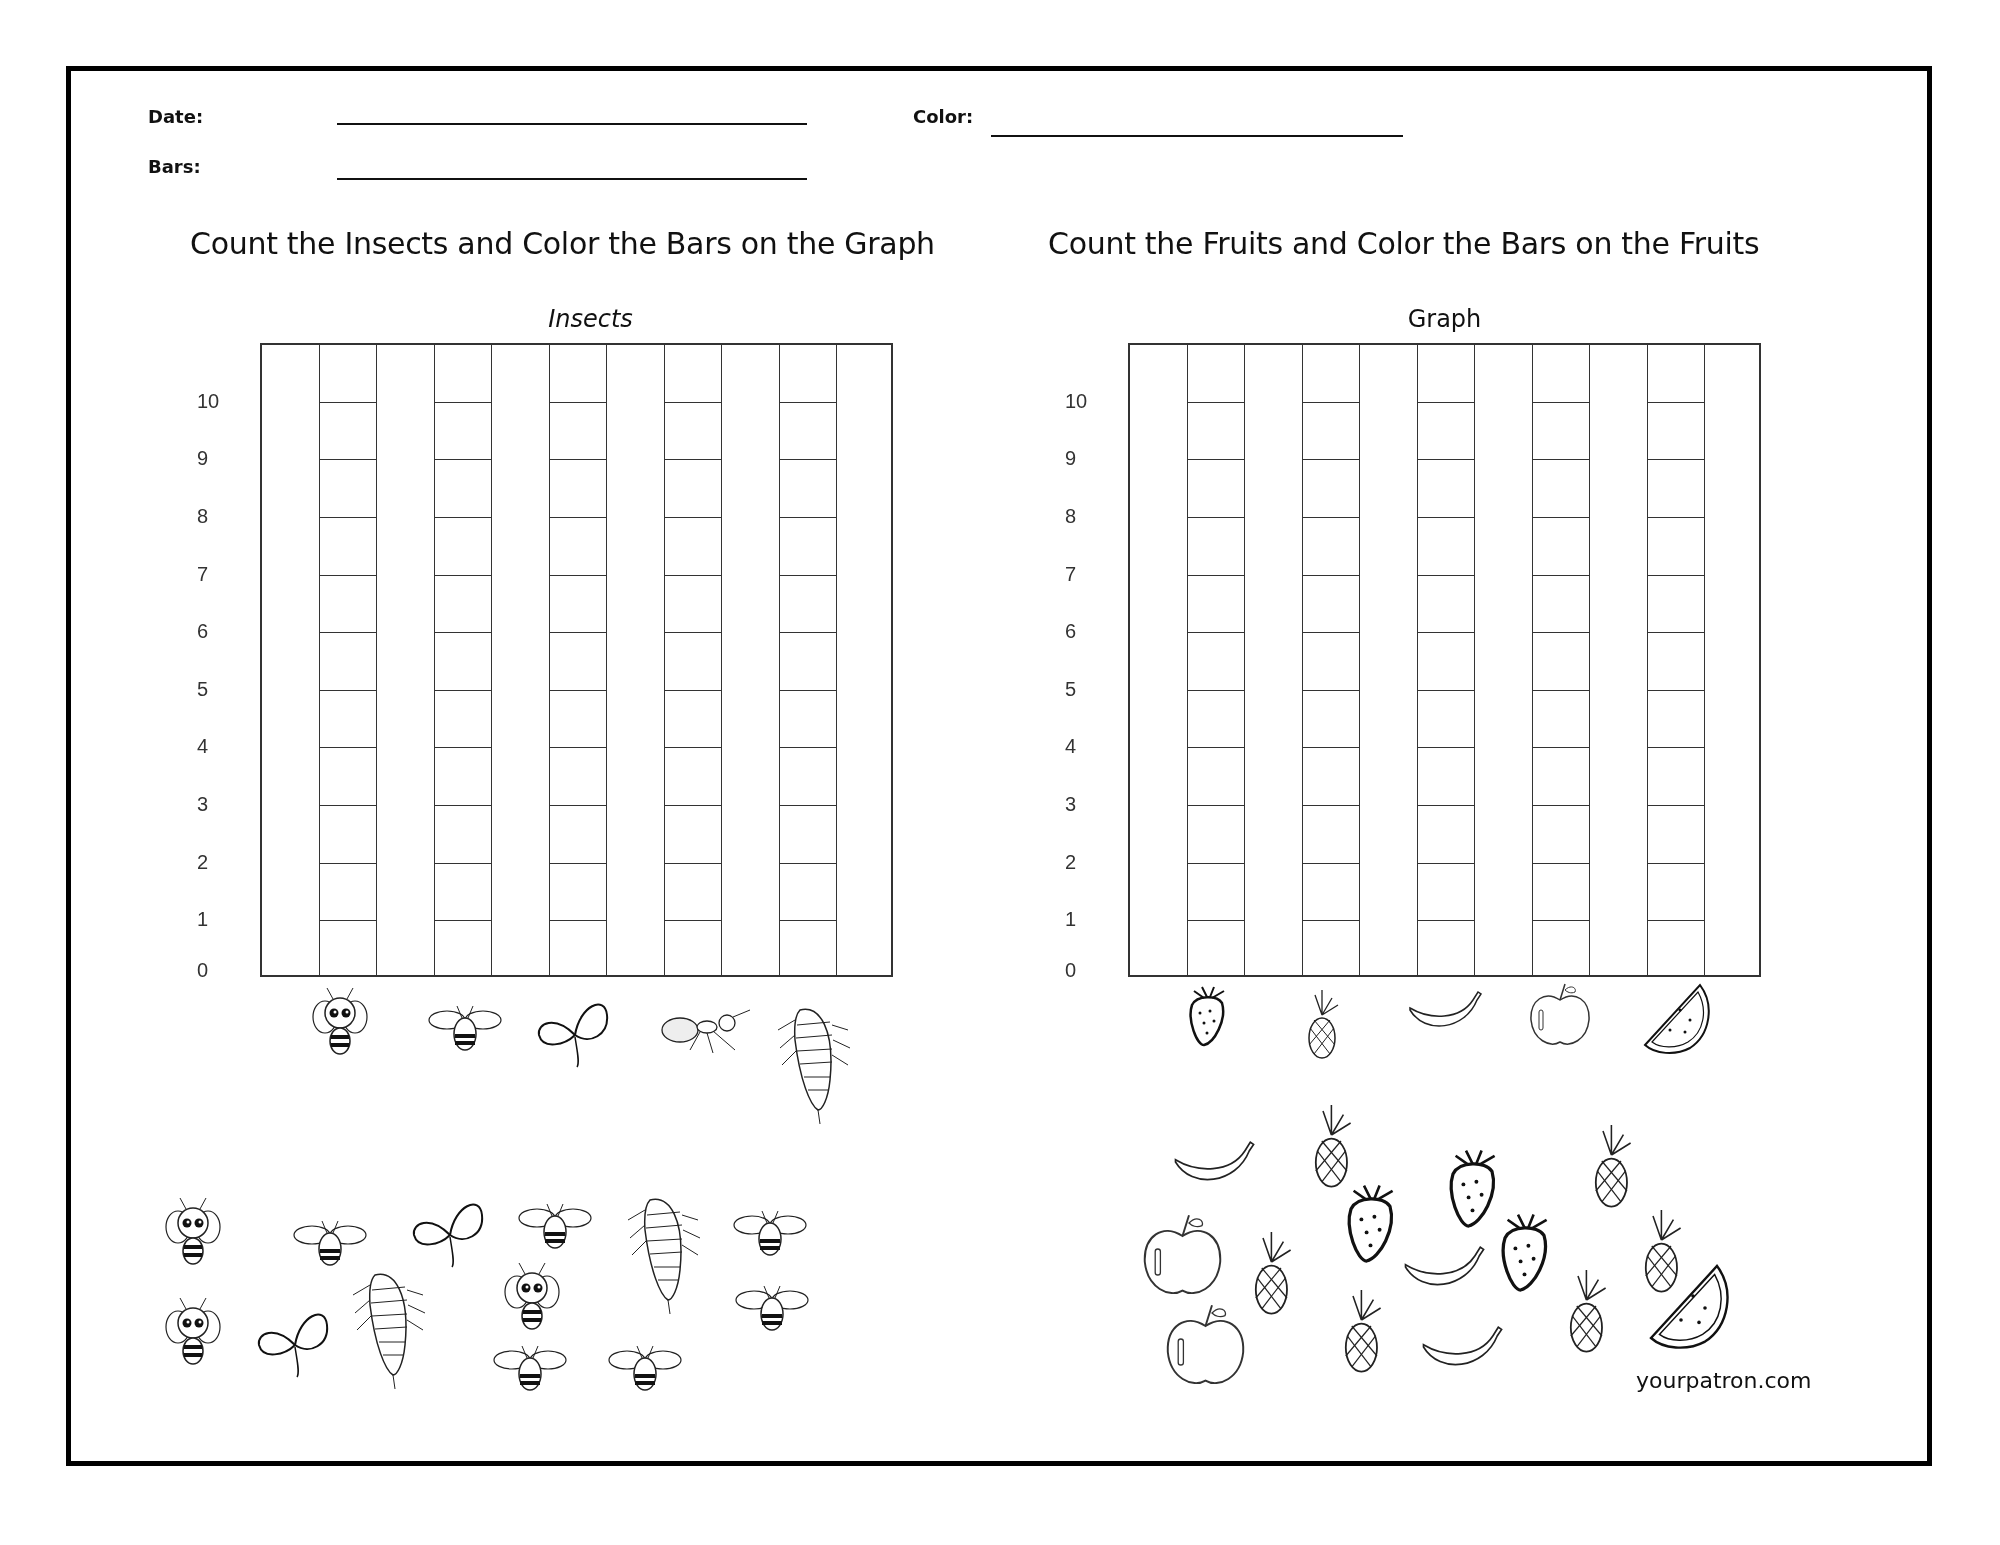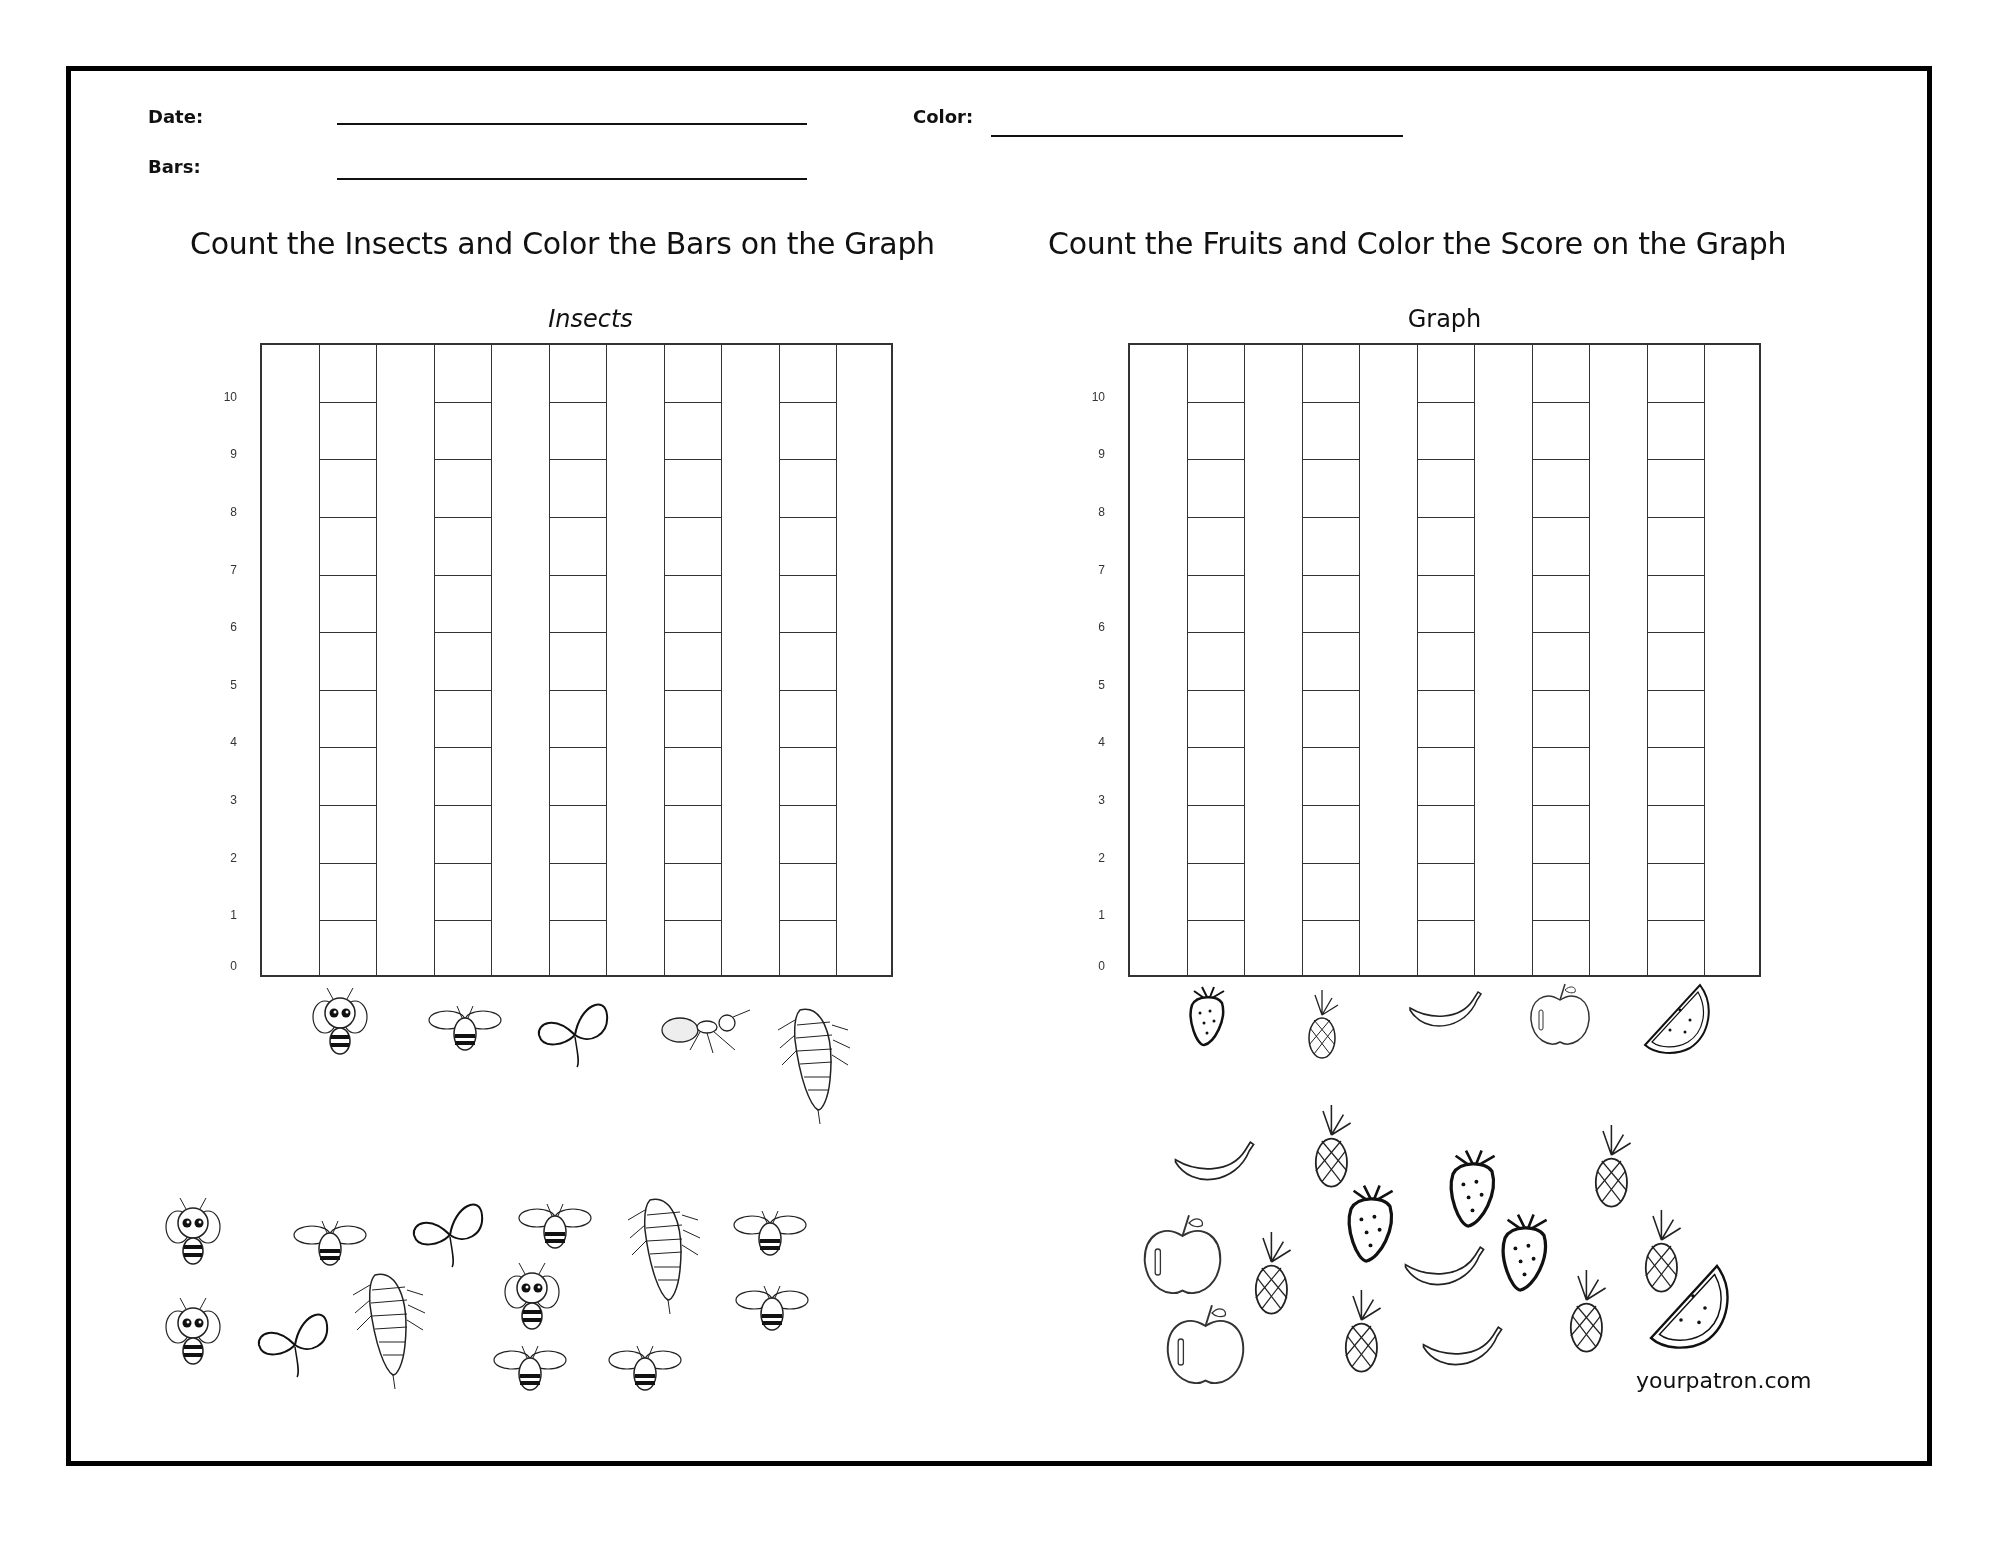--- a/index.html
+++ b/index.html
@@ -6,38 +6,38 @@
     body { width: 2000px; height: 1545px; position: relative; overflow: hidden; font-family: "Liberation Sans", sans-serif; color: #111; }
     .frame { position: absolute; left: 66px; top: 66px; width: 1856px; height: 1390px; border: 5px solid #000; background: #fff; }
     .abs { position: absolute; }
     .lbl { font-family: "DejaVu Sans", sans-serif; font-weight: bold; font-size: 18px; color: #111; }
     .wline { position: absolute; height: 0; border-top: 2px solid #111; }
     .title { font-family: "DejaVu Sans", sans-serif; font-size: 30px; color: #111; white-space: nowrap; letter-spacing: -0.3px; }
     .ctitle { font-family: "DejaVu Sans", sans-serif; font-size: 24px; color: #111; text-align: center; }
     .grid { position: absolute; border: 2px solid #333; box-sizing: border-box; }
     .col { position: absolute; top: 0; bottom: 0; border-left: 1.5px solid #333; }
     .cell { position: absolute; left: 0; right: 0; border-top: 1.5px solid #333; }
-    .ytick { position: absolute; font-family: "Liberation Sans", sans-serif; font-size: 12px; color: #333; width: 40px; text-align: right; }
+    .ytick { position: absolute; font-family: "Liberation Sans", sans-serif; font-size: 20px; color: #333; width: 40px; text-align: left; }
     .pic { position: absolute; }
     .watermark { font-family: "DejaVu Sans", sans-serif; font-size: 22px; color: #111; }
   </style>
 </head>
 <body>
 
 <div class="frame"></div>
 
 <div class="abs lbl" style="left:148px; top:106px;">Date:</div>
 <div class="wline" style="left:337px; top:123px; width:470px;"></div>
 <div class="abs lbl" style="left:148px; top:156px;">Bars:</div>
 <div class="wline" style="left:337px; top:178px; width:470px;"></div>
 <div class="abs lbl" style="left:913px; top:106px;">Color:</div>
 <div class="wline" style="left:991px; top:135px; width:412px;"></div>
 
 <div class="abs title" style="left:163px; top:226px;margin-left:27px;">Count the Insects and Color the  Bars on the Graph</div>
-<div class="abs title" style="left:1048px; top:226px;">Count the Fruits and Color the Score on the Graph</div>
+<div class="abs title" style="left:1048px; top:226px;">Count the Fruits and Color the Bars on the Fruits</div>
 
 <div class="abs ctitle" style="left:274px; top:305px; width:633px;font-style:italic;">Insects</div>
 <div class="abs ctitle" style="left:1128px; top:305px; width:633px;">Graph</div>
 
 <div id="grid-left" class="grid" style="left:260px; top:343px; width:633px; height:634px;">
     <div class="col" style="left: 56.5455px;"></div>
     <div class="col" style="left: 114.091px;"></div>
     <div class="col" style="left: 171.636px;"></div>
     <div class="col" style="left: 229.182px;"></div>
     <div class="col" style="left: 286.727px;"></div>

